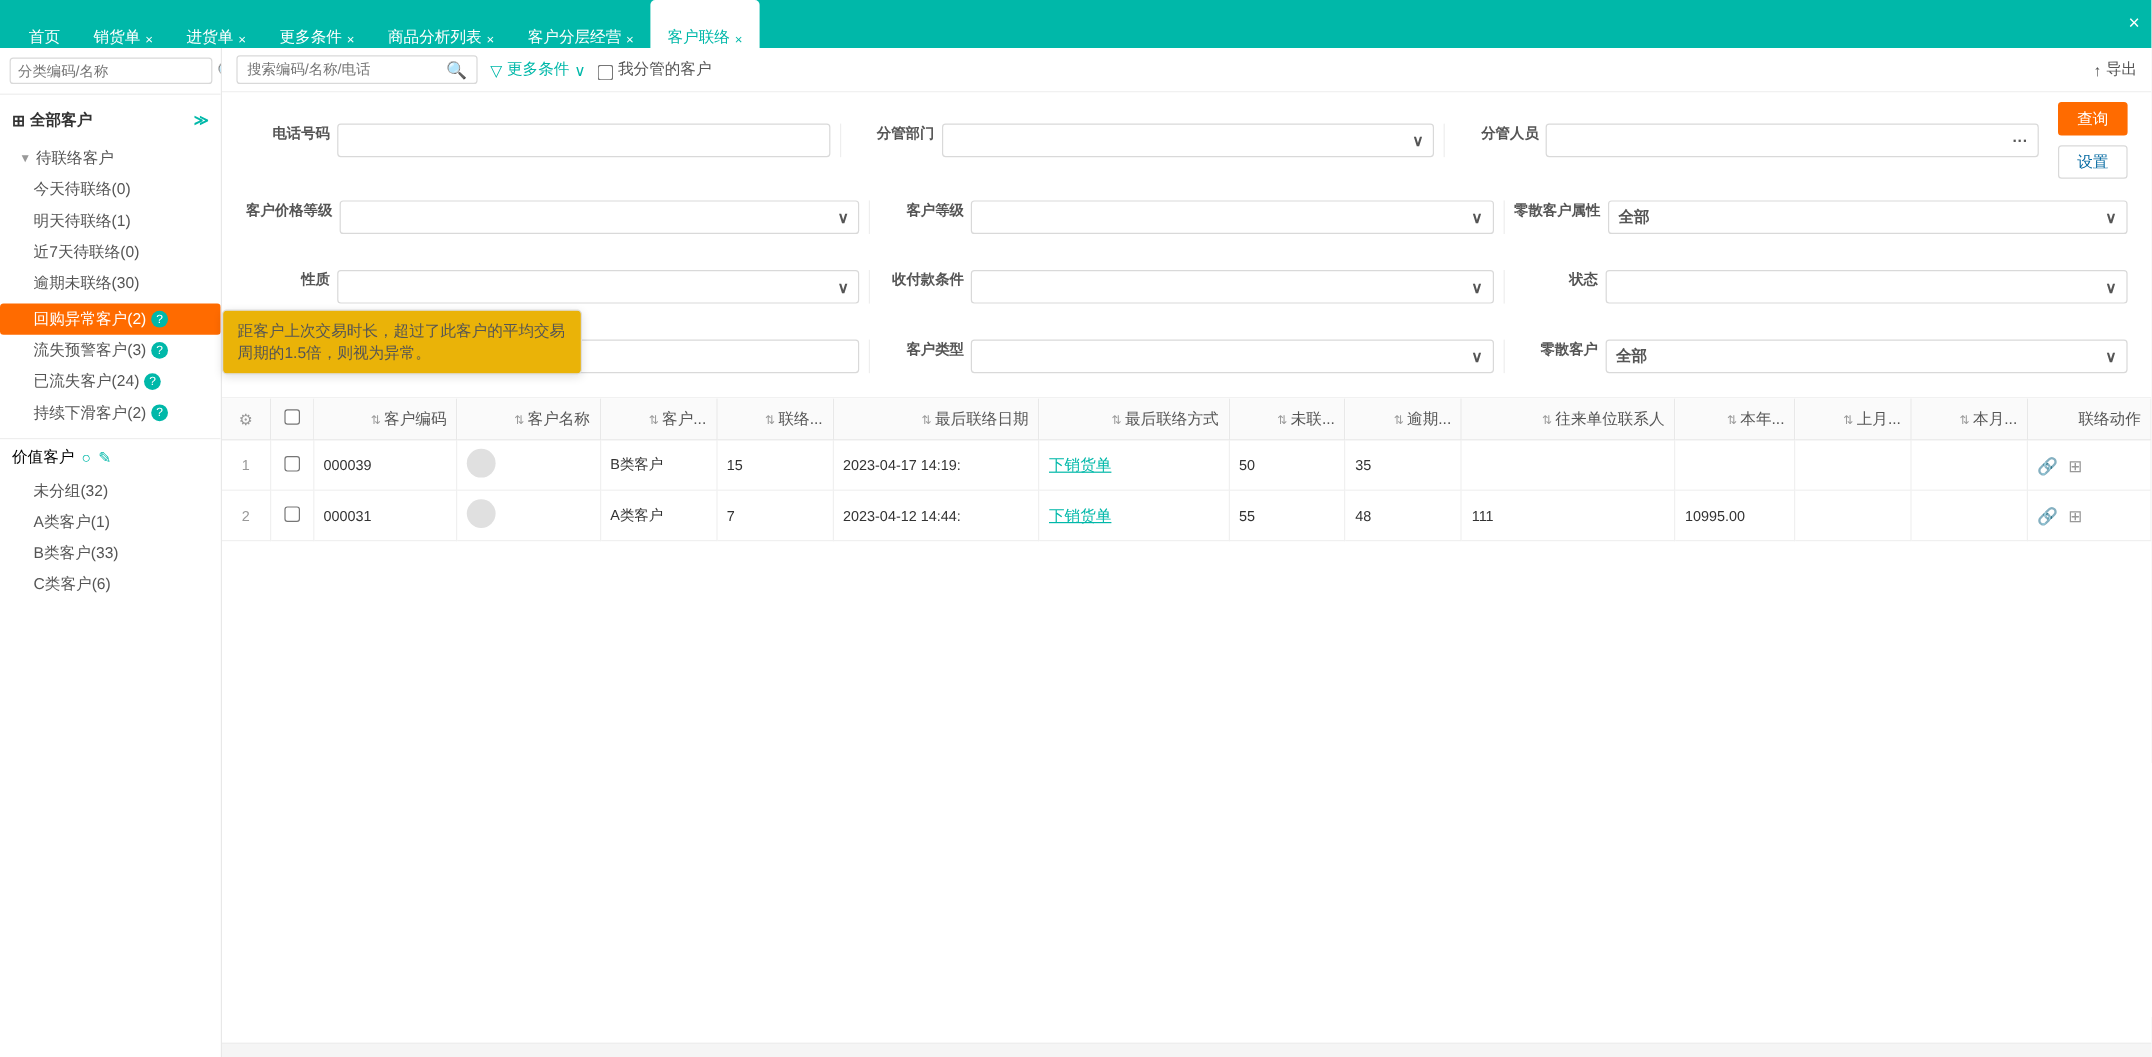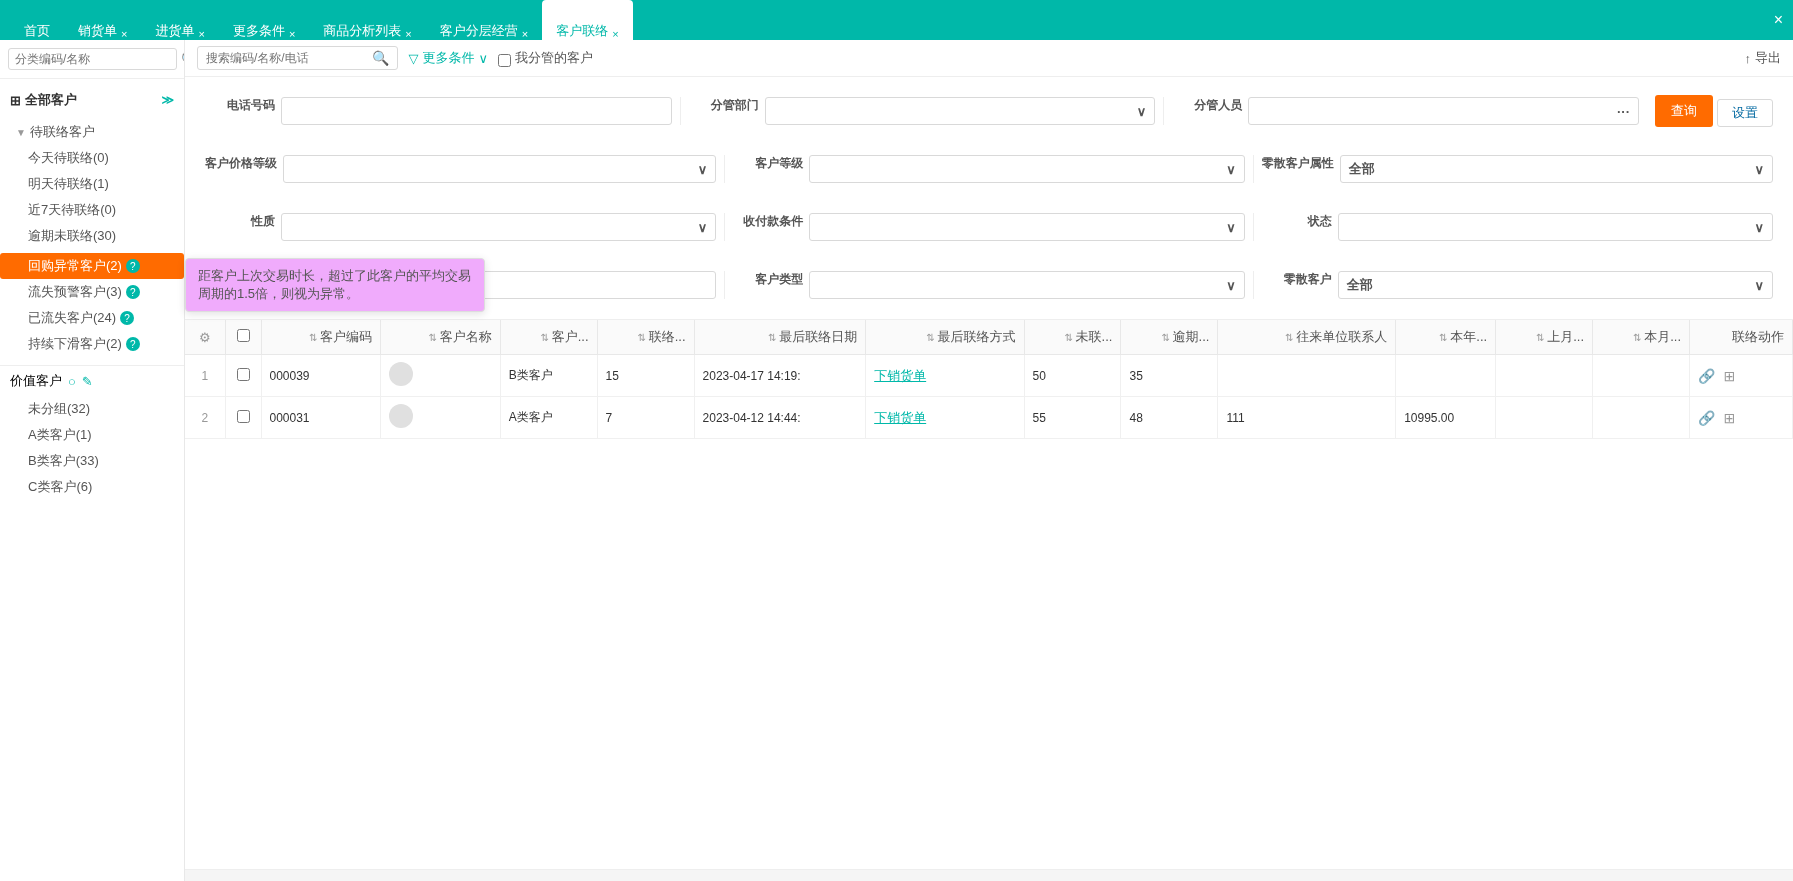--- a/index.html
+++ b/index.html
@@ -91,25 +91,25 @@
     .filter-input {
       flex: 1; border: 1px solid #d9d9d9; border-radius: 3px; padding: 4px 8px; font-size: 12px; outline: none; display: flex; align-items: center; justify-content: space-between; cursor: pointer; color: #555; min-height: 28px;
     }
     .filter-divider { width: 1px; background: #eee; height: 28px; }
     .btn-query {
       background: #ff6b00; color: #fff; border: none; border-radius: 3px; padding: 5px 16px; cursor: pointer; font-size: 13px; white-space: nowrap;
     }
     .btn-settings {
       background: #fff; color: #0369a1; border: 1px solid #d9d9d9; border-radius: 3px; padding: 4px 14px; cursor: pointer; font-size: 13px; white-space: nowrap; margin-top: 4px;
     }
-    .btn-group { display: flex; flex-direction: row; gap: 4px; padding: 0 8px; }
+    .btn-group { display: flex; flex-direction: column; gap: 4px; padding: 0 8px; }
 
     
     .tooltip-box {
-      position: absolute; background: #f0abfc; border: 1px solid #ddd; border-radius: 4px; padding: 8px 12px;
+      position: absolute; background: #eab308; border: 1px solid #ddd; border-radius: 4px; padding: 8px 12px;
       font-size: 12px; color: #555; box-shadow: 0 2px 8px rgba(0,0,0,0.12); z-index: 100;
       max-width: 300px; left: 185px; top: 258px;
     }
 
     
     .table-area { flex: 1; overflow: auto; background: #fff; margin: 0; }
     .data-table { width: 100%; border-collapse: collapse; }
     .data-table th {
       background: #fafafa; border-bottom: 1px solid #e8e8e8; border-right: 1px solid #e8e8e8;
       padding: 8px 8px; font-weight: 500; color: #555; white-space: nowrap; font-size: 12px;

